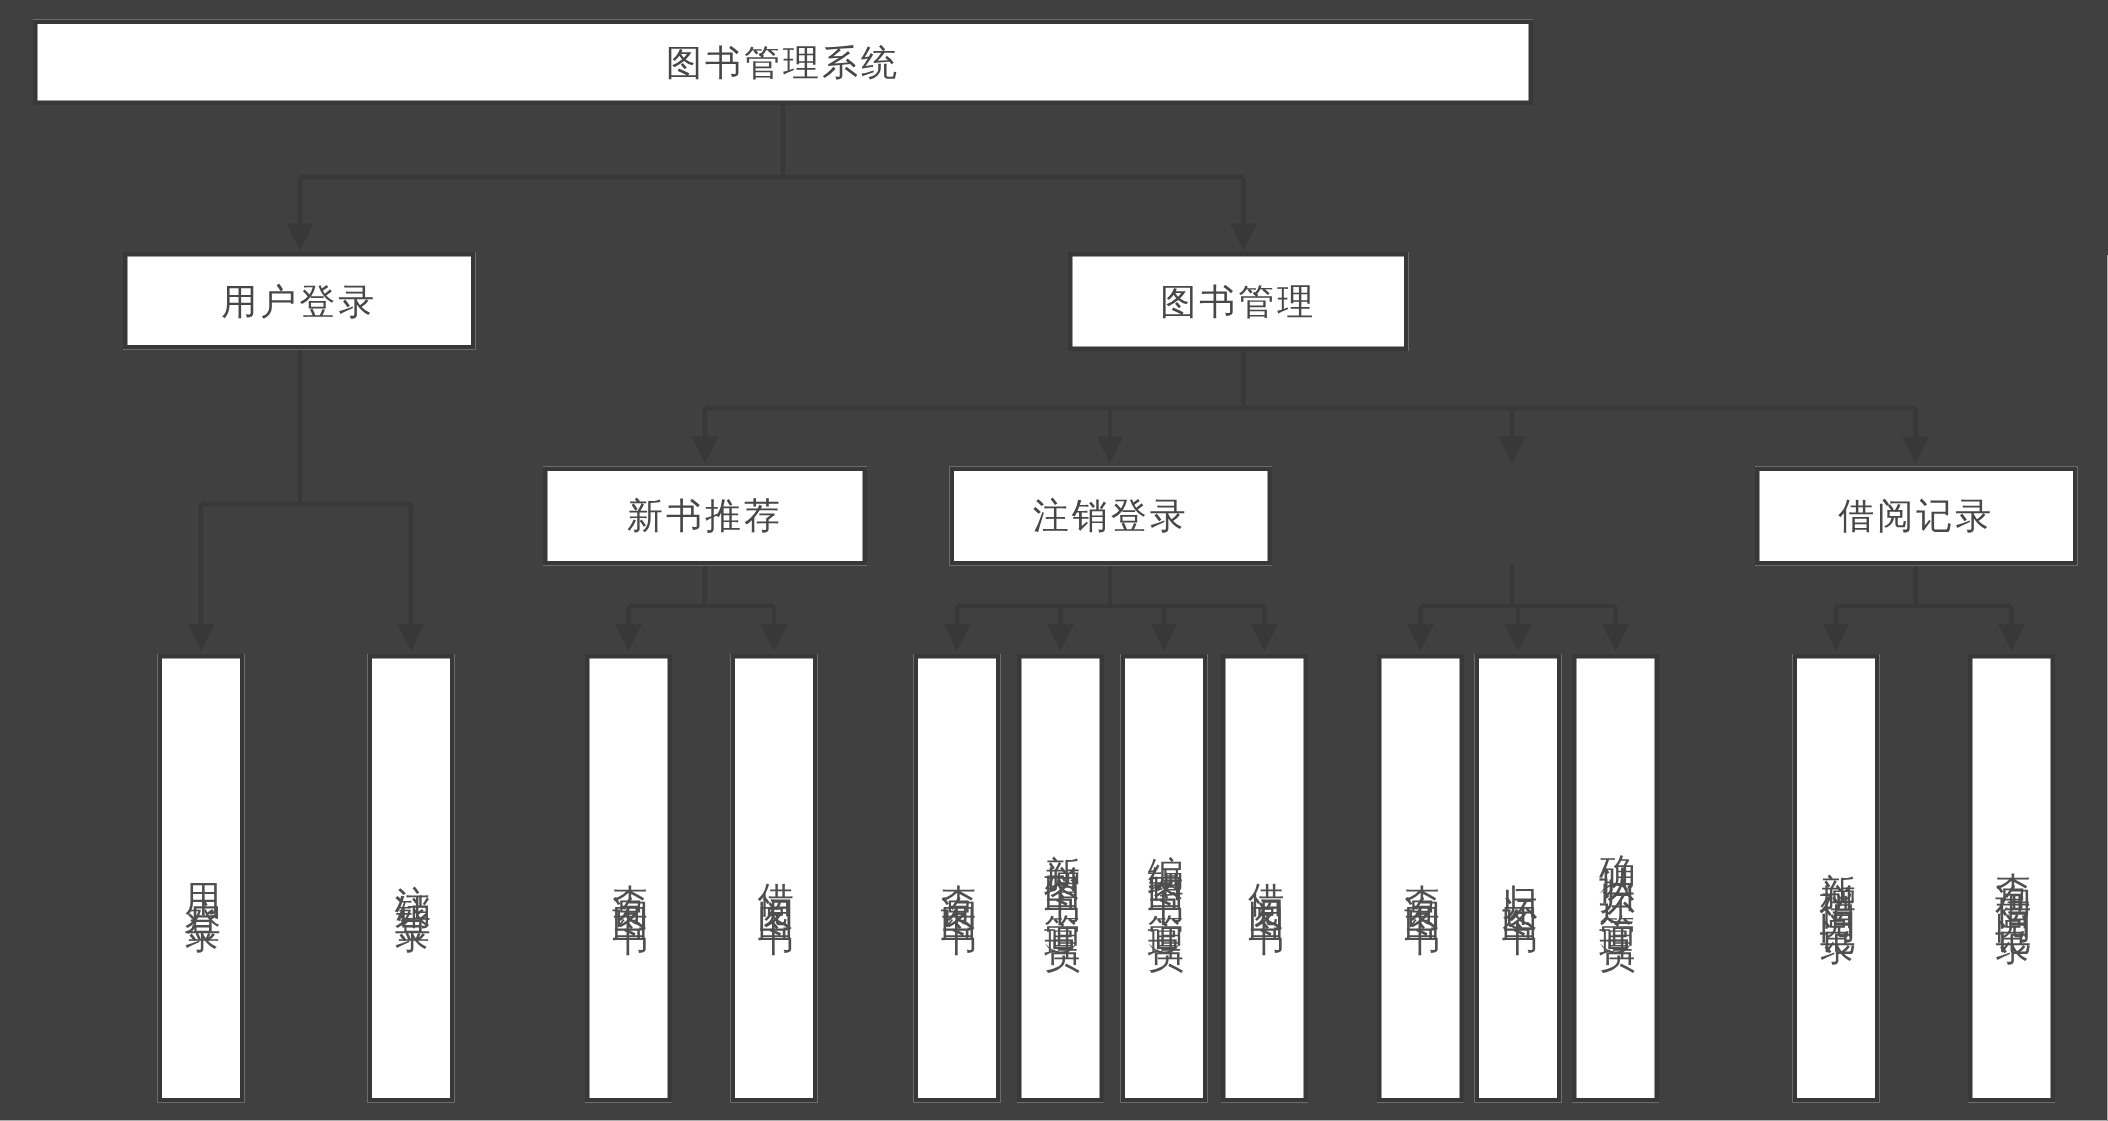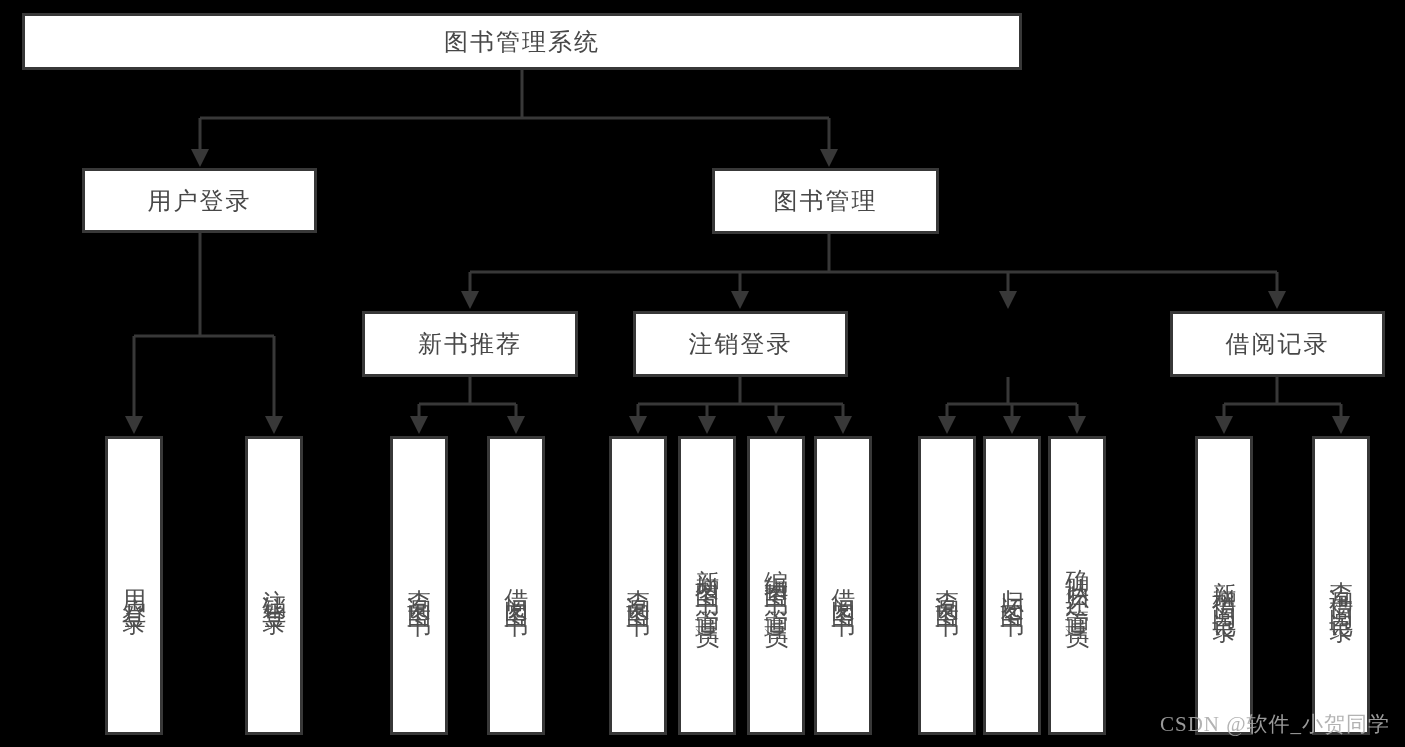--- a/index.html
+++ b/index.html
@@ -4,22 +4,22 @@
 <style>
   html, body {
     margin: 0;
     padding: 0;
     background: #ffffff;
   }
   #stage {
     position: relative;
     width: 1405px;
     height: 747px;
-    background: #000000;
-    font-family: Liberation Serif, serif;
+    background: #404040;
+    font-family: Liberation Sans, sans-serif;
     overflow: hidden;
   }
   #connectors {
     position: absolute;
     left: 0;
     top: 0;
     z-index: 1;
   }
   .node {
     position: absolute;
@@ -187,15 +187,14 @@
     <span class="vlabel">确认归还（管理员）</span>
   </div>
 
   <div class="node leaf" id="leaf-11">
     <span class="vlabel">新增借阅记录</span>
   </div>
   <div class="node leaf" id="leaf-12">
     <span class="vlabel">查询借阅记录</span>
   </div>
 
-  <div id="watermark">CSDN @软件_小贺同学</div>
 
 </div>
 
 </body></html>

